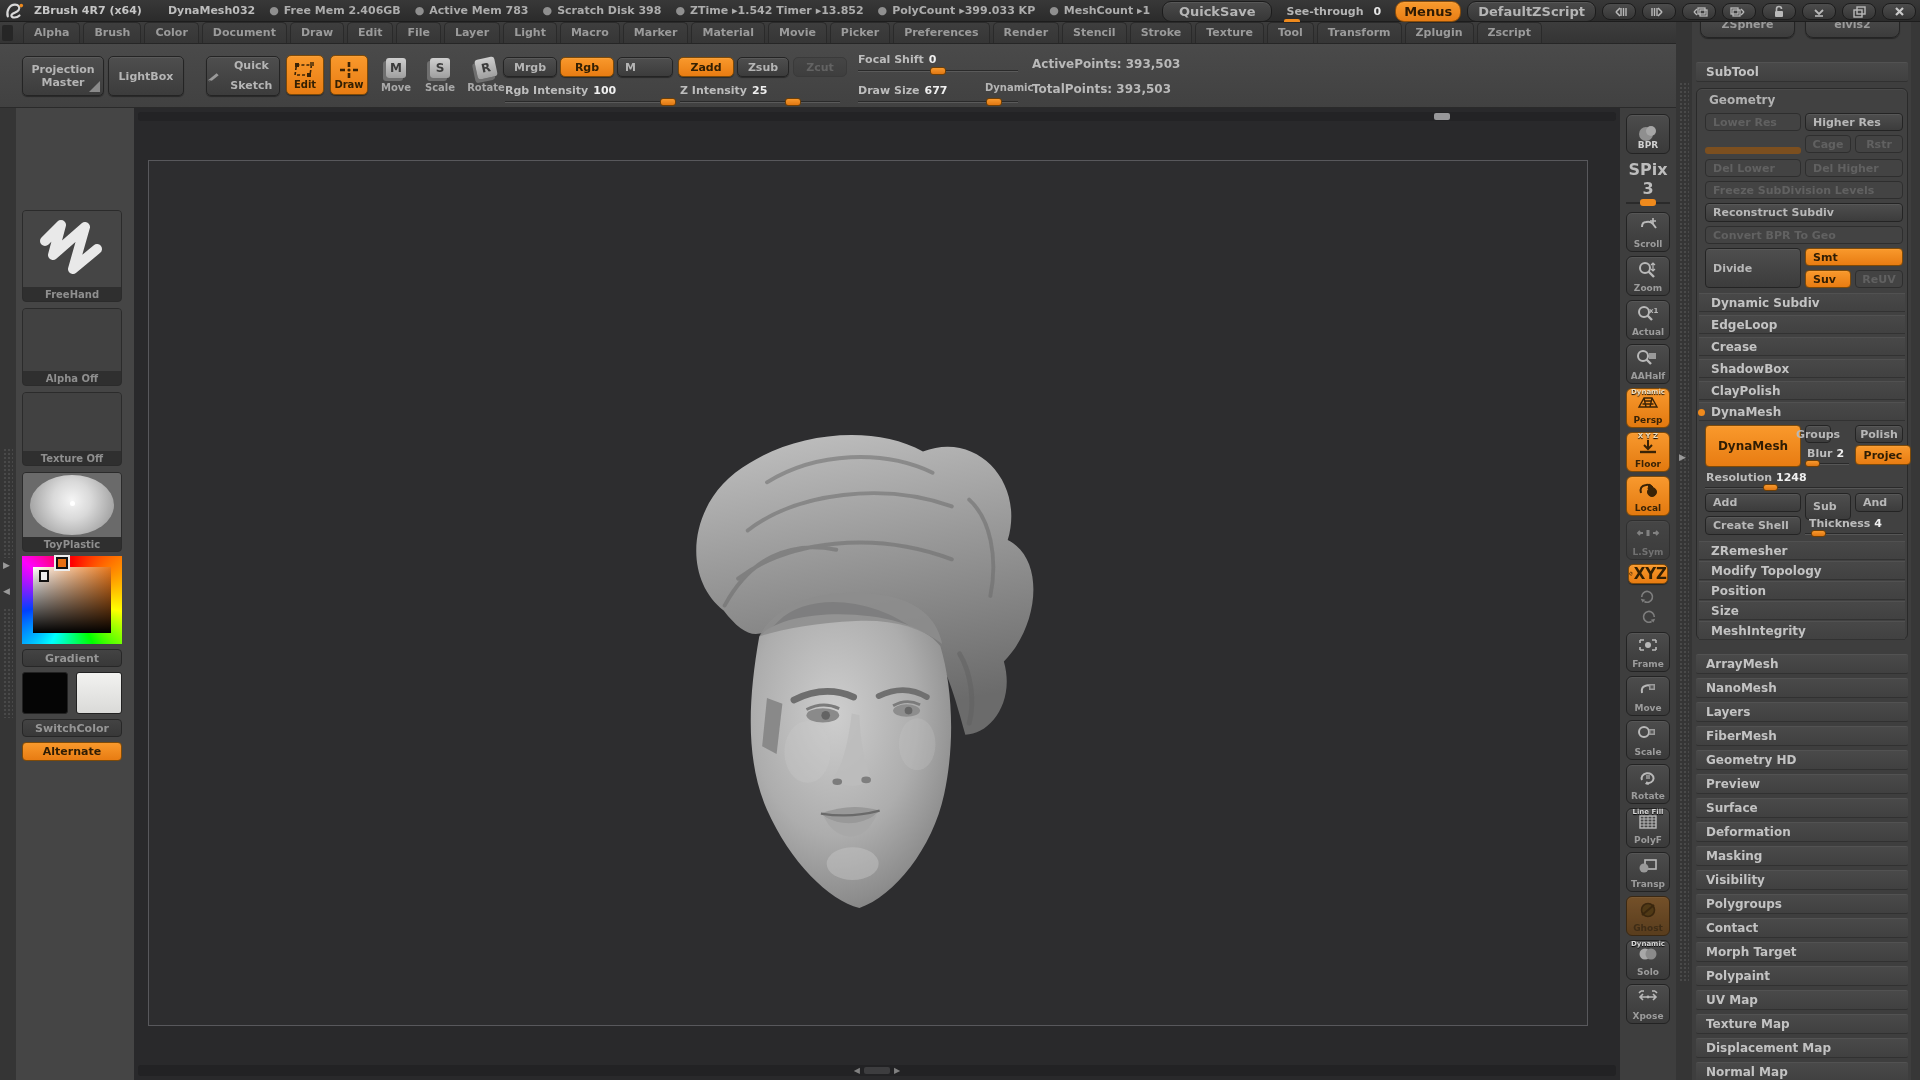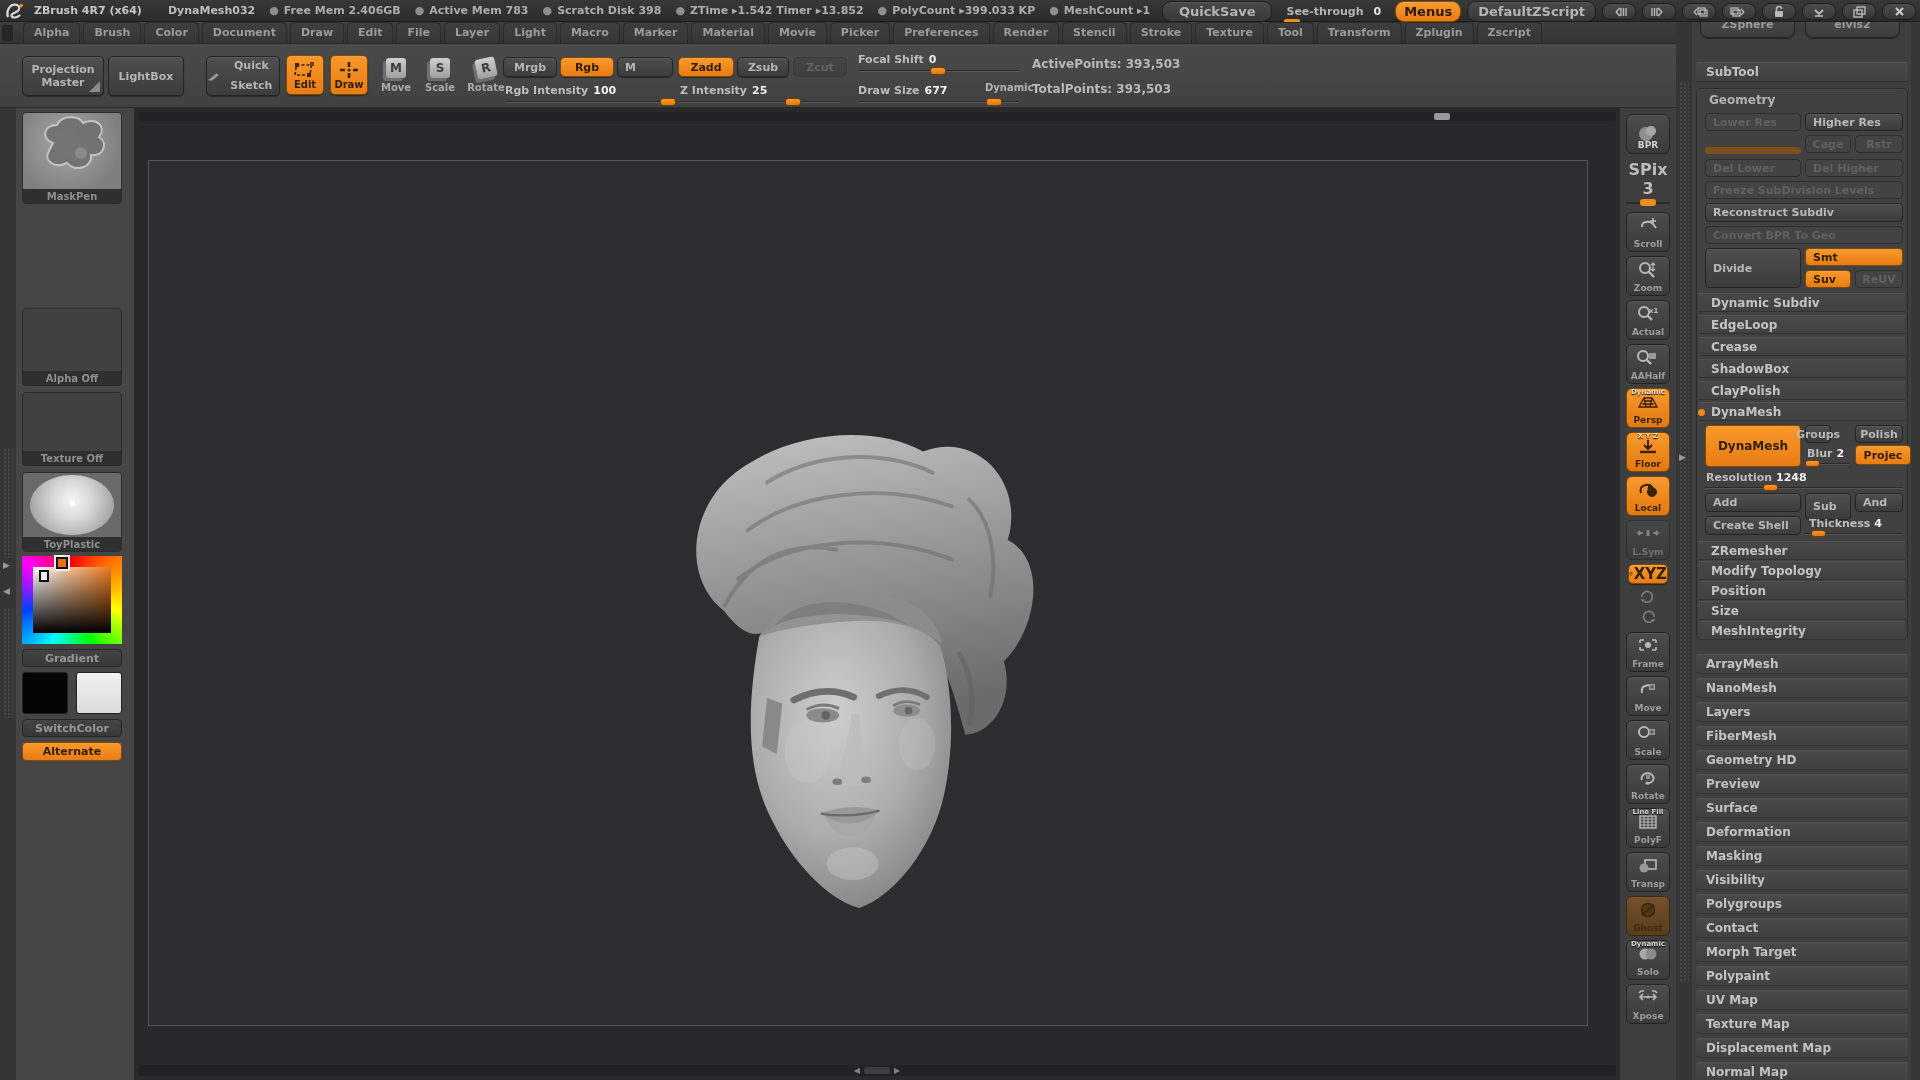--- a/index.html
+++ b/index.html
@@ -443,28 +443,27 @@
 </div>
 
 <div id="left-strip">
   <div class="grip1 dots"></div>
     <div class="grip2 dots"></div>
   <span class="tri" style="top:452px;">▶</span>
   <span class="tri" style="top:478px;">◀</span>
 </div>
 
 <div id="left-panel">
-  <div class="thumb" style="top:4px; height:92px;">
-    <div class="art" style="background:radial-gradient(circle at 45% 40%, #a9a9a9, #7f7f7f 75%); position:relative;">
+  <div class="thumb" style="top:102px; height:92px;">
+    <div class="art" style="background:#454545;">
       <svg width="98" height="76" viewBox="0 0 98 76">
-        <path d="M30 30 C18 26 20 12 34 12 C38 2 56 2 60 10 C74 4 84 14 76 24 C86 30 80 44 68 42 C70 54 52 60 44 50 C32 56 20 48 26 38 Z" fill="#6f6f6f" stroke="#c9c9c9" stroke-width="2" opacity=".9"></path>
-        <circle cx="58" cy="40" r="6" fill="#8a8a8a"></circle>
+        <path d="M22 30 L38 14 L30 44 L62 16 L50 58 L74 38" fill="none" stroke="#f2f2f2" stroke-width="10" stroke-linecap="round" stroke-linejoin="round" opacity=".95"></path>
       </svg>
     </div>
-    <div class="tlabel">MaskPen</div>
+    <div class="tlabel">FreeHand</div>
   </div>
   <div class="thumb" style="top:200px; height:78px;">
     <div class="art" style="background:#414141;"></div>
     <div class="tlabel">Alpha  Off</div>
   </div>
   <div class="thumb" style="top:284px; height:74px;">
     <div class="art" style="background:#414141;"></div>
     <div class="tlabel">Texture  Off</div>
   </div>
   <div class="thumb" style="top:364px; height:80px;">

